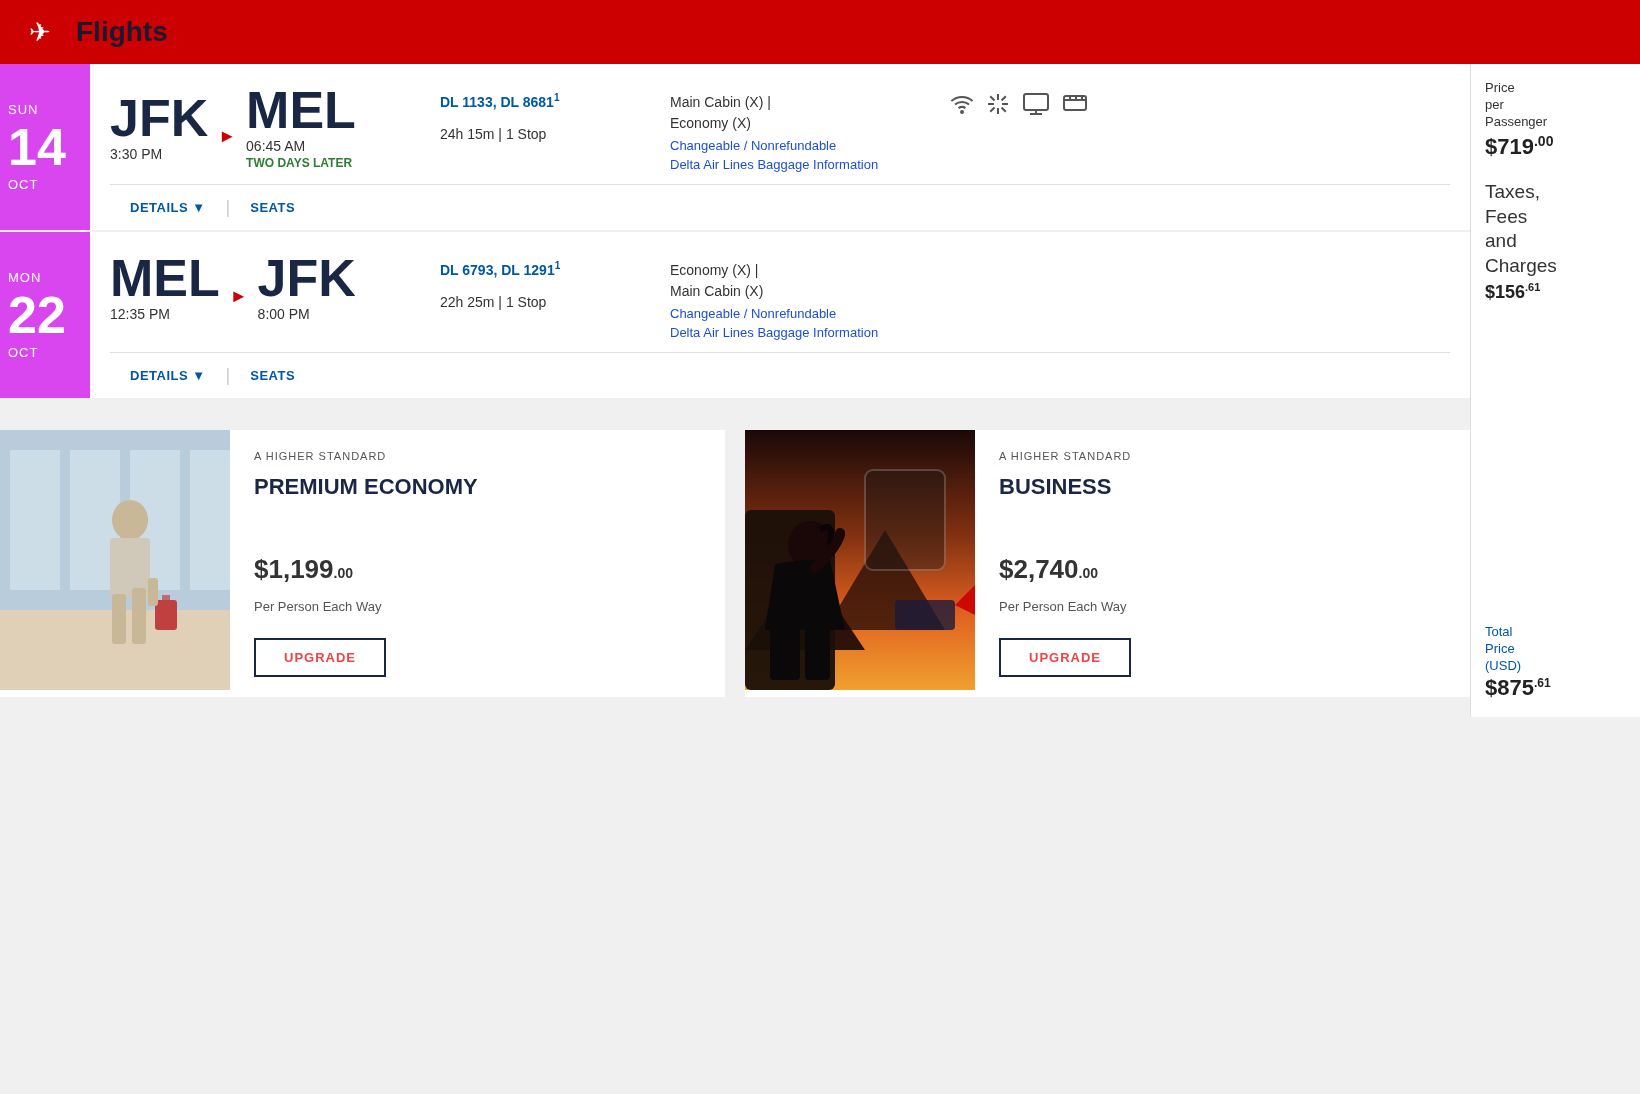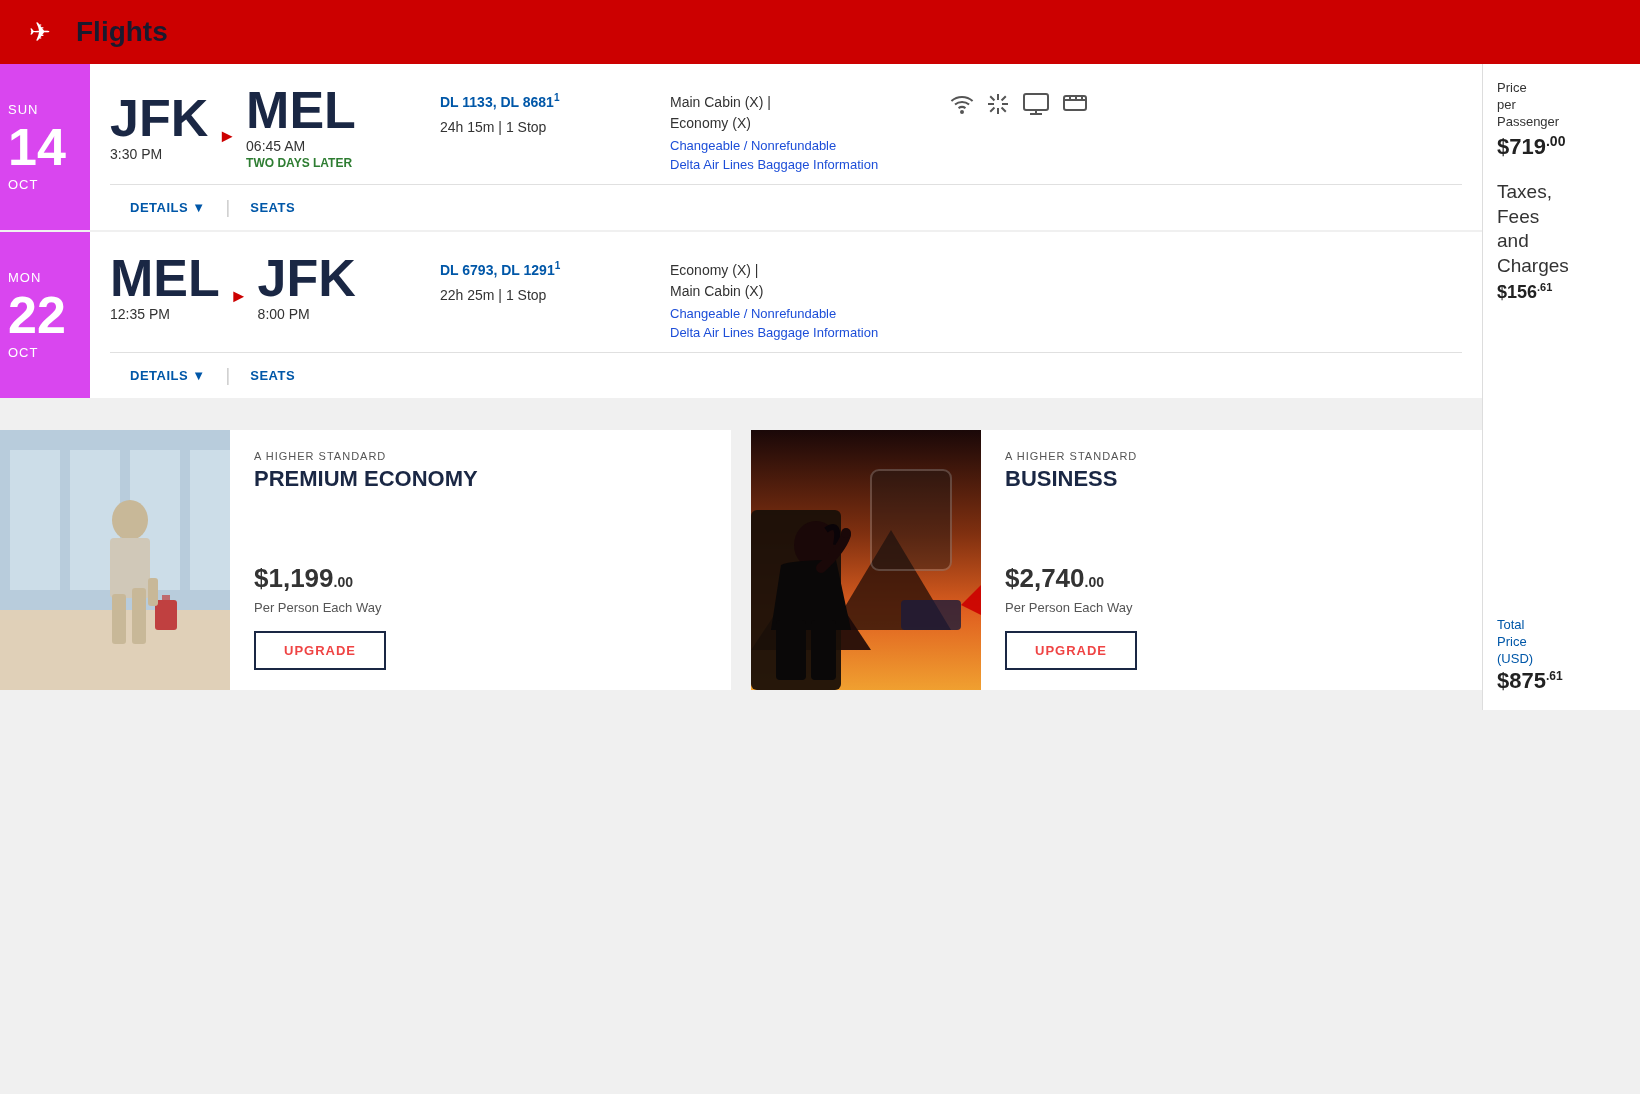--- a/index.html
+++ b/index.html
@@ -42,21 +42,21 @@
     }
 
     
     .flights-area {
       flex: 1;
       background: #f0f0f0;
     }
 
     
     .price-panel {
-      width: 158px;
+      width: 170px;
       background: white;
       padding: 16px 14px;
       display: flex;
       flex-direction: column;
       border-left: 1px solid #ddd;
     }
 
     .price-label {
       font-size: 13px;
       color: #333;
@@ -187,21 +187,21 @@
       color: #0057a8;
       font-size: 14px;
       font-weight: bold;
     }
     .flight-numbers sup {
       font-size: 10px;
     }
     .flight-duration {
       font-size: 14px;
       color: #333;
-      margin-top: 9px;
+      margin-top: 16px;
     }
 
     .cabin-col {
       padding-top: 8px;
       min-width: 250px;
     }
     .cabin-class {
       font-size: 14px;
       color: #333;
       line-height: 1.5;
@@ -285,21 +285,21 @@
       background: linear-gradient(135deg, #b0c4de 0%, #8ab0d0 30%, #6090b8 60%, #c0a090 100%);
     }
     .upgrade-image-business {
       background: linear-gradient(135deg, #f0a020 0%, #d06010 30%, #80300a 60%, #201008 100%);
     }
 
     .upgrade-content {
       padding: 20px 24px;
       display: flex;
       flex-direction: column;
-      gap: 4px;
+      gap: 12px;
     }
     .upgrade-standard {
       font-size: 11px;
       letter-spacing: 1px;
       text-transform: uppercase;
       color: #555;
     }
     .upgrade-class {
       font-size: 22px;
       font-weight: bold;

